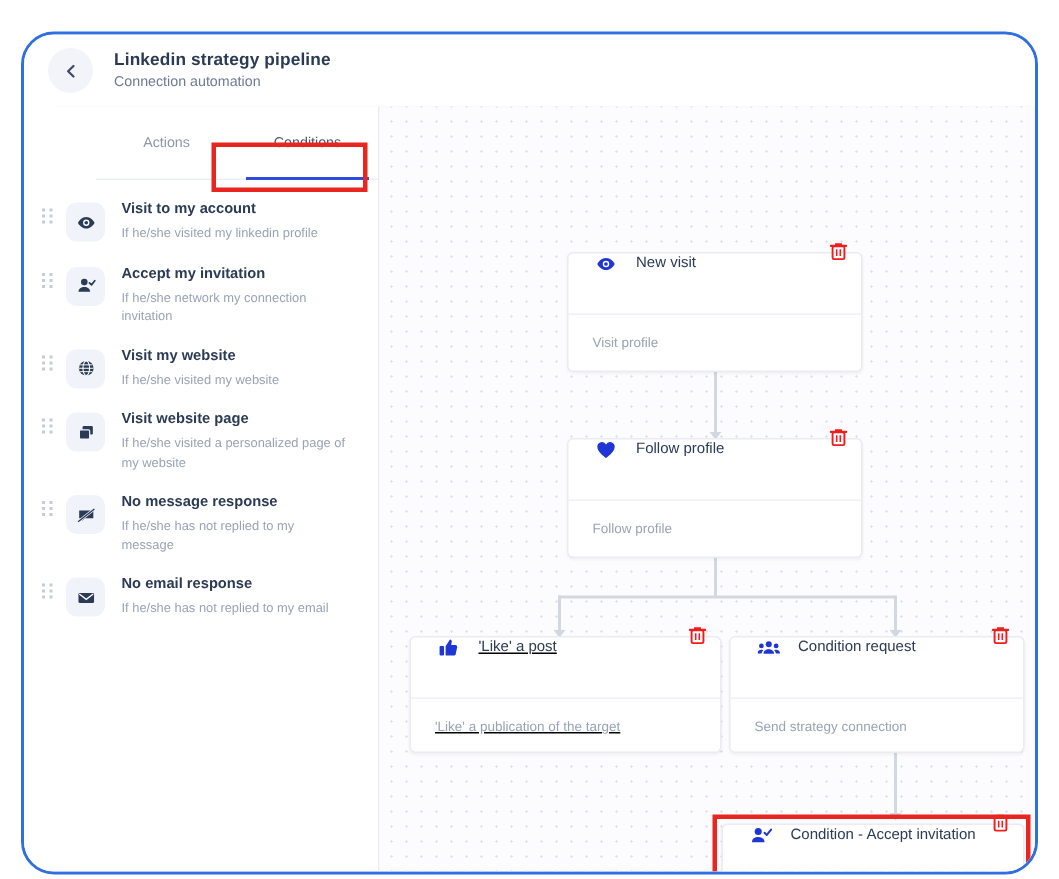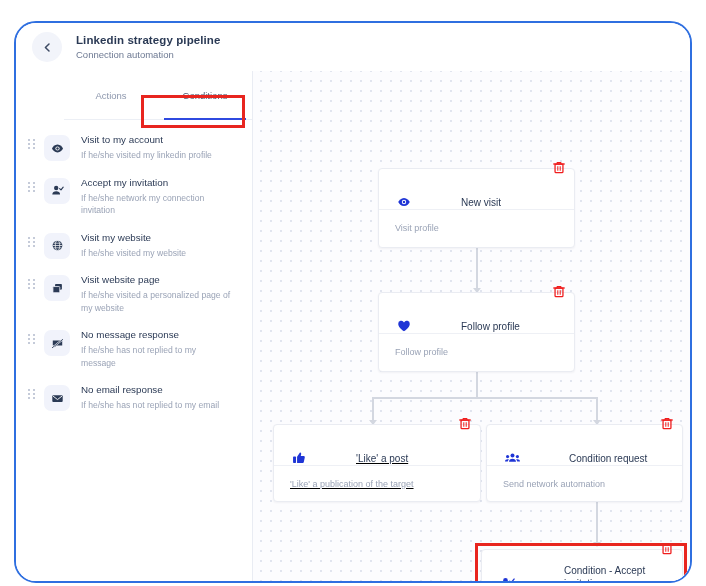--- a/index.html
+++ b/index.html
@@ -187,21 +187,21 @@
     margin-top: 2px;
   }
   .cond-icon svg { display: block; }
   .cond-text {
     margin-left: 11px;
     flex: 1 1 auto;
     min-width: 0;
   }
   .cond-title {
     font-size: 9.8px;
-    font-weight: normal;
+    font-weight: bold;
     color: #2b3a55;
     line-height: 14px;
   }
   .cond-desc {
     font-size: 8.6px;
     color: #9aa3b6;
     line-height: 12.5px;
     margin-top: 2px;
     max-width: 150px;
   }
@@ -230,25 +230,24 @@
     background: #ffffff;
     border: 1px solid #eaecf2;
     border-radius: 4px;
     box-shadow: 0 1px 2px rgba(32,44,80,0.05);
     box-sizing: border-box;
     z-index: 10;
   }
   .node-head {
     height: 40px;
     display: flex;
-    align-items: flex-end;
+    align-items: flex-start;
     padding-left: 16px;
     border-bottom: 1px solid #eef0f5;
     position: relative;
-    gap: 37px;
   }
   .node-head-icon {
     width: 18px;
     display: flex;
     align-items: center;
     justify-content: center;
     flex: 0 0 auto;
   }
   .node-head-icon svg { display: block; }
   .node-title {
@@ -592,21 +591,21 @@
               <svg width="12" height="13" viewBox="0 0 14 15">
                 <rect x="2.4" y="3.6" width="9.2" height="10" rx="1.1" fill="none" stroke="#f01d1d" stroke-width="1.5"></rect>
                 <line x1="1" y1="3.3" x2="13" y2="3.3" stroke="#f01d1d" stroke-width="1.7" stroke-linecap="round"></line>
                 <path d="M5 3.2V1.9h4v1.3" fill="none" stroke="#f01d1d" stroke-width="1.4"></path>
                 <line x1="5.6" y1="6" x2="5.6" y2="11.2" stroke="#f01d1d" stroke-width="1.2"></line>
                 <line x1="8.4" y1="6" x2="8.4" y2="11.2" stroke="#f01d1d" stroke-width="1.2"></line>
               </svg>
             </span>
           </div>
           <div class="node-body">
-            <span class="node-body-text">Send network automation</span>
+            <span class="node-body-text">Send strategy connection</span>
           </div>
         </div>
 
         <div class="node" style="left:228px; top:478px; width:202px; height:82px;">
           <div class="node-head">
             <span class="node-head-icon">
               <svg width="15" height="14" viewBox="0 0 17 16">
                 <circle cx="6.2" cy="5" r="2.7" fill="#1f35d6"></circle>
                 <path d="M1.4 13.2c0-2.7 2.2-4.1 4.8-4.1s4.8 1.4 4.8 4.1z" fill="#1f35d6"></path>
                 <polyline points="11,5.9 12.7,7.6 16,3.5" fill="none" stroke="#1f35d6" stroke-width="1.5" stroke-linecap="round" stroke-linejoin="round"></polyline>

